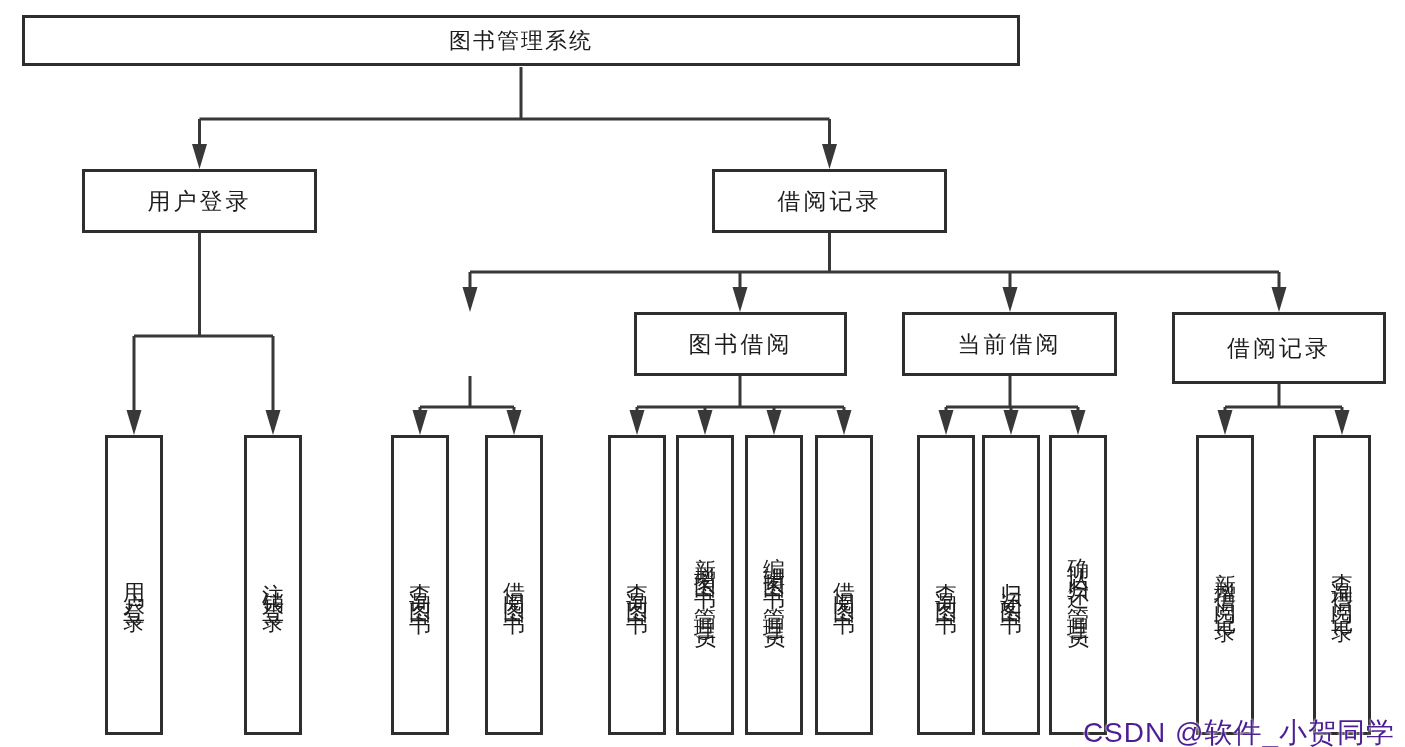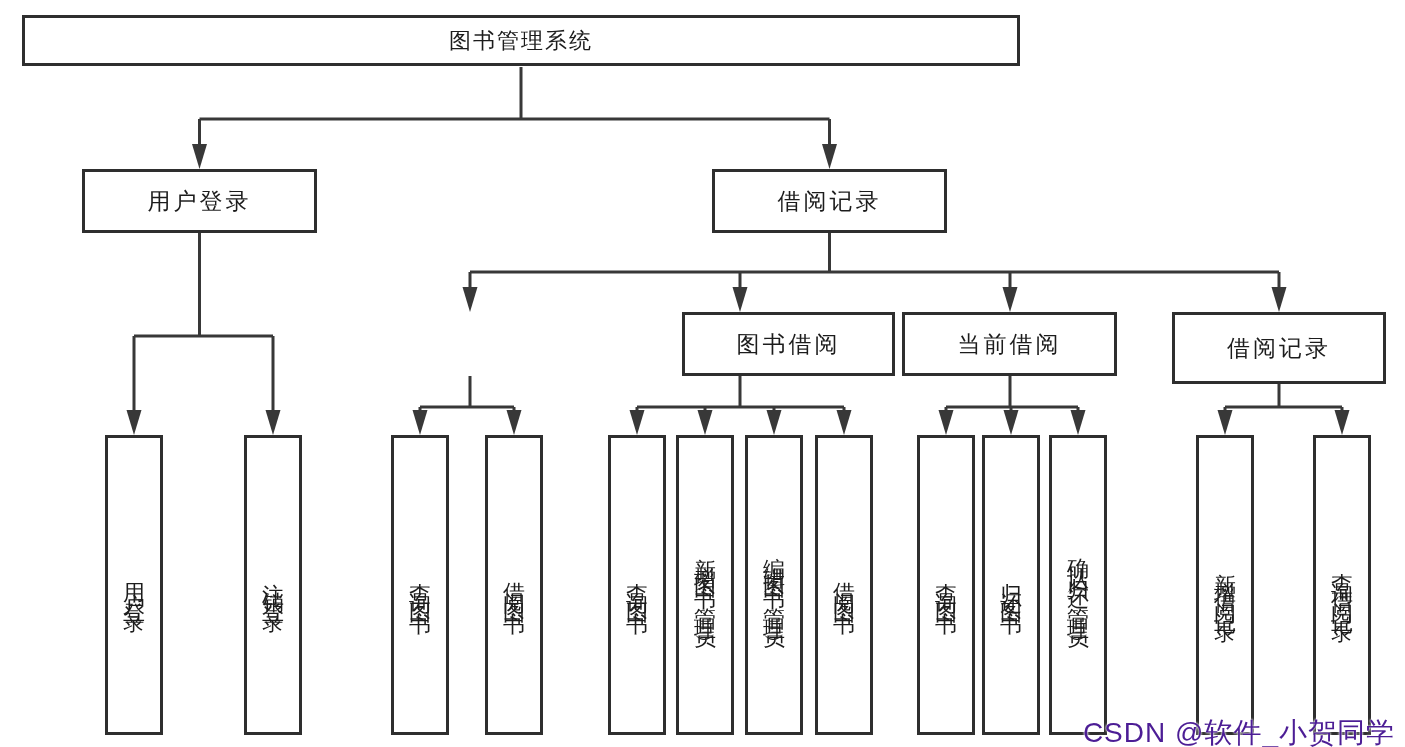--- a/index.html
+++ b/index.html
@@ -125,21 +125,21 @@
     <span class="label">图书管理系统</span>
   </div>
 
   <div class="node h" style="left:82px; top:169px; width:235px; height:64px;">
     <span class="label">用户登录</span>
   </div>
   <div class="node h" style="left:712px; top:169px; width:235px; height:64px;">
     <span class="label">借阅记录</span>
   </div>
 
-  <div class="node h" style="left:634px; top:312px; width:213px; height:64px;margin-left:48px;">
+  <div class="node h" style="left:634px; top:312px; width:213px; height:64px;">
     <span class="label">图书借阅</span>
   </div>
   <div class="node h" style="left:902px; top:312px; width:215px; height:64px;">
     <span class="label">当前借阅</span>
   </div>
   <div class="node h" style="left:1172px; top:312px; width:214px; height:72px;">
     <span class="label">借阅记录</span>
   </div>
 
   <div class="node leaf" style="left:105px;">

